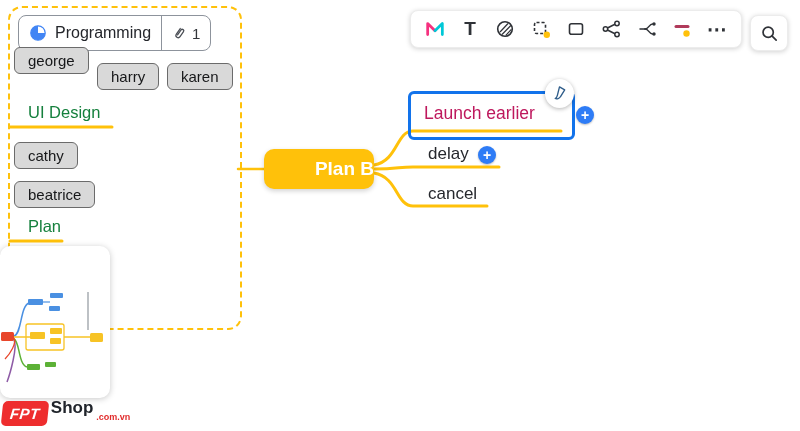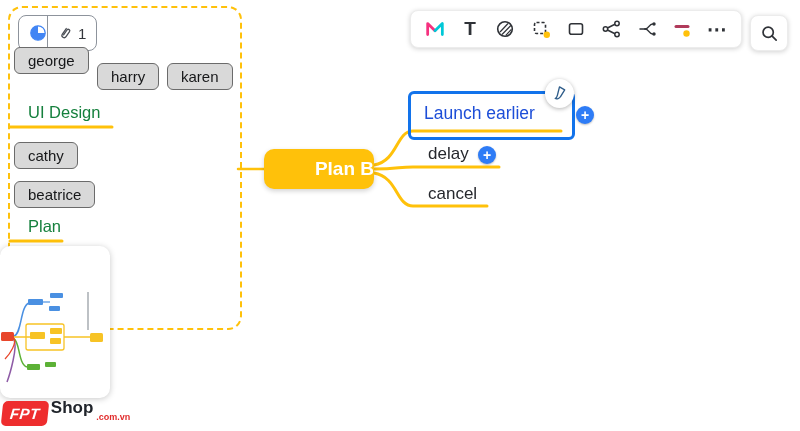--- a/index.html
+++ b/index.html
@@ -32,21 +32,21 @@
   .plan-b{
     left:264px;top:149px;width:110px;height:40px;background:#FFC10A;
     border-radius:10px;display:flex;align-items:center;justify-content:flex-end;
     color:#fff;font-size:19px;font-weight:bold;box-shadow:0 2px 5px rgba(0,0,0,.18);
   }
   .selection-box{
     left:408px;top:91px;width:161px;height:43px;
     border:3px solid #1273EB;border-radius:6px;background:transparent;
   }
   .selection-box .label{
-    position:absolute;left:13px;top:9px;font-size:17.5px;color:#1d4ed8;white-space:nowrap;
+    position:absolute;left:13px;top:9px;font-size:17.5px;color:#be185d;white-space:nowrap;
   }
   .child-label{font-size:17px;color:#26282d;white-space:nowrap;}
   .plus-btn{
     width:18px;height:18px;border-radius:50%;background:#2E7CF6;color:#fff;
     font-size:14px;font-weight:bold;text-align:center;line-height:18px;
     box-shadow:0 1px 2px rgba(0,0,0,.25);cursor:pointer;
   }
   .brush-badge{
     left:545px;top:79px;width:29px;height:29px;border-radius:50%;background:#fff;
     box-shadow:0 1px 4px rgba(0,0,0,.3);display:flex;align-items:center;justify-content:center;
@@ -100,20 +100,21 @@
 </svg>
 
 <div class="abs dashed-region"></div>
 
 <div class="abs node-programming">
   <svg width="18" height="18" viewBox="0 0 20 20">
     <circle cx="10" cy="10" r="8" fill="#4285F4"></circle>
     <path d="M10,10 L10,2 A8,8 0 0 1 18,10 Z" fill="#ffffff"></path>
     <circle cx="10" cy="10" r="8" fill="none" stroke="#4285F4" stroke-width="1.4"></circle>
   </svg>
+  <span class="label">Programming</span>
   <div class="attach-seg">
     <svg width="15" height="15" viewBox="0 0 20 20">
       <path d="M7,4 v9 a3,3 0 0 0 6,0 V5 a2,2 0 0 0 -4,0 v8" fill="none" stroke="#4a4e55" stroke-width="1.7" stroke-linecap="round" transform="rotate(35 10 10)"></path>
     </svg>
     <span>1</span>
   </div>
 </div>
 
 <div class="abs tag" style="left:14px;top:47px">
   <span>george</span>

